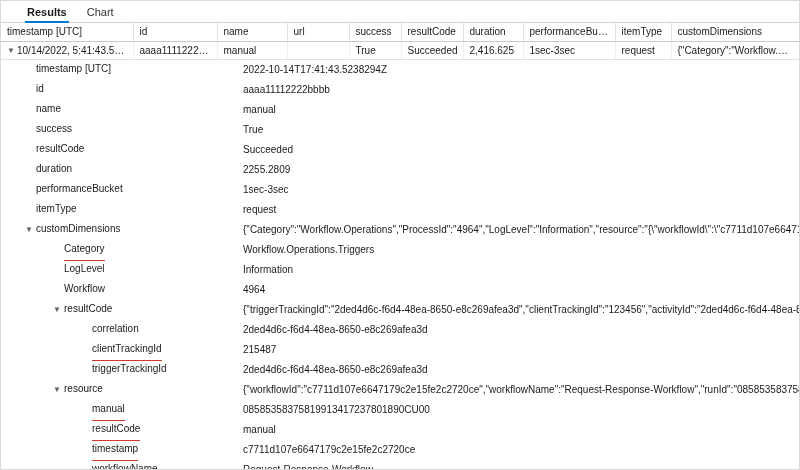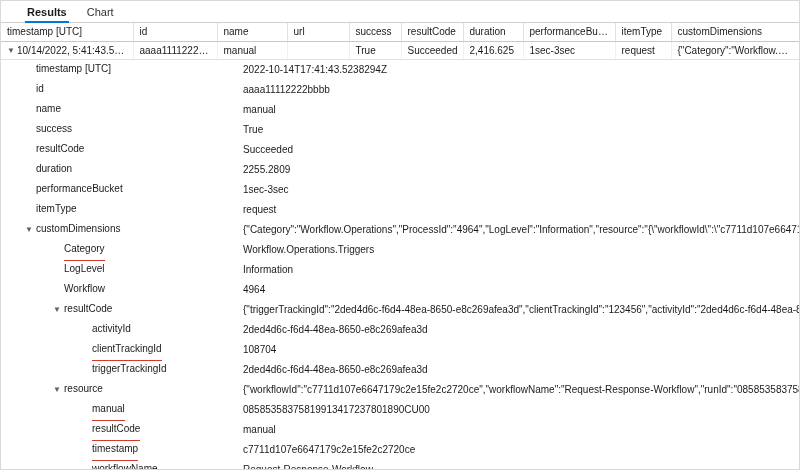--- a/index.html
+++ b/index.html
@@ -304,31 +304,31 @@
                   <span class="spacer" style="width: 52px;"></span>
                   <span class="twisty">▼</span>
                   <span class="kname">resultCode</span>
                 </div>
                 <div class="det-val">{"triggerTrackingId":"2ded4d6c-f6d4-48ea-8650-e8c269afea3d","clientTrackingId":"123456","activityId":"2ded4d6c-f6d4-48ea-8650-e8c269afea3d"}</div>
               </div>
               <div class="detail-line">
                 <div class="det-key">
                   <span class="spacer" style="width: 80px;"></span>
                   <span class="twisty"></span>
-                  <span class="kname">activityId</span>
+                  <span class="kname">correlation</span>
                 </div>
                 <div class="det-val">2ded4d6c-f6d4-48ea-8650-e8c269afea3d</div>
               </div>
               <div class="detail-line">
                 <div class="det-key underline">
                   <span class="spacer" style="width: 80px;"></span>
                   <span class="twisty"></span>
                   <span class="kname">clientTrackingId</span>
                 </div>
-                <div class="det-val">108704</div>
+                <div class="det-val">215487</div>
               </div>
               <div class="detail-line">
                 <div class="det-key">
                   <span class="spacer" style="width: 80px;"></span>
                   <span class="twisty"></span>
                   <span class="kname">triggerTrackingId</span>
                 </div>
                 <div class="det-val">2ded4d6c-f6d4-48ea-8650-e8c269afea3d</div>
               </div>
               <div class="detail-line">

